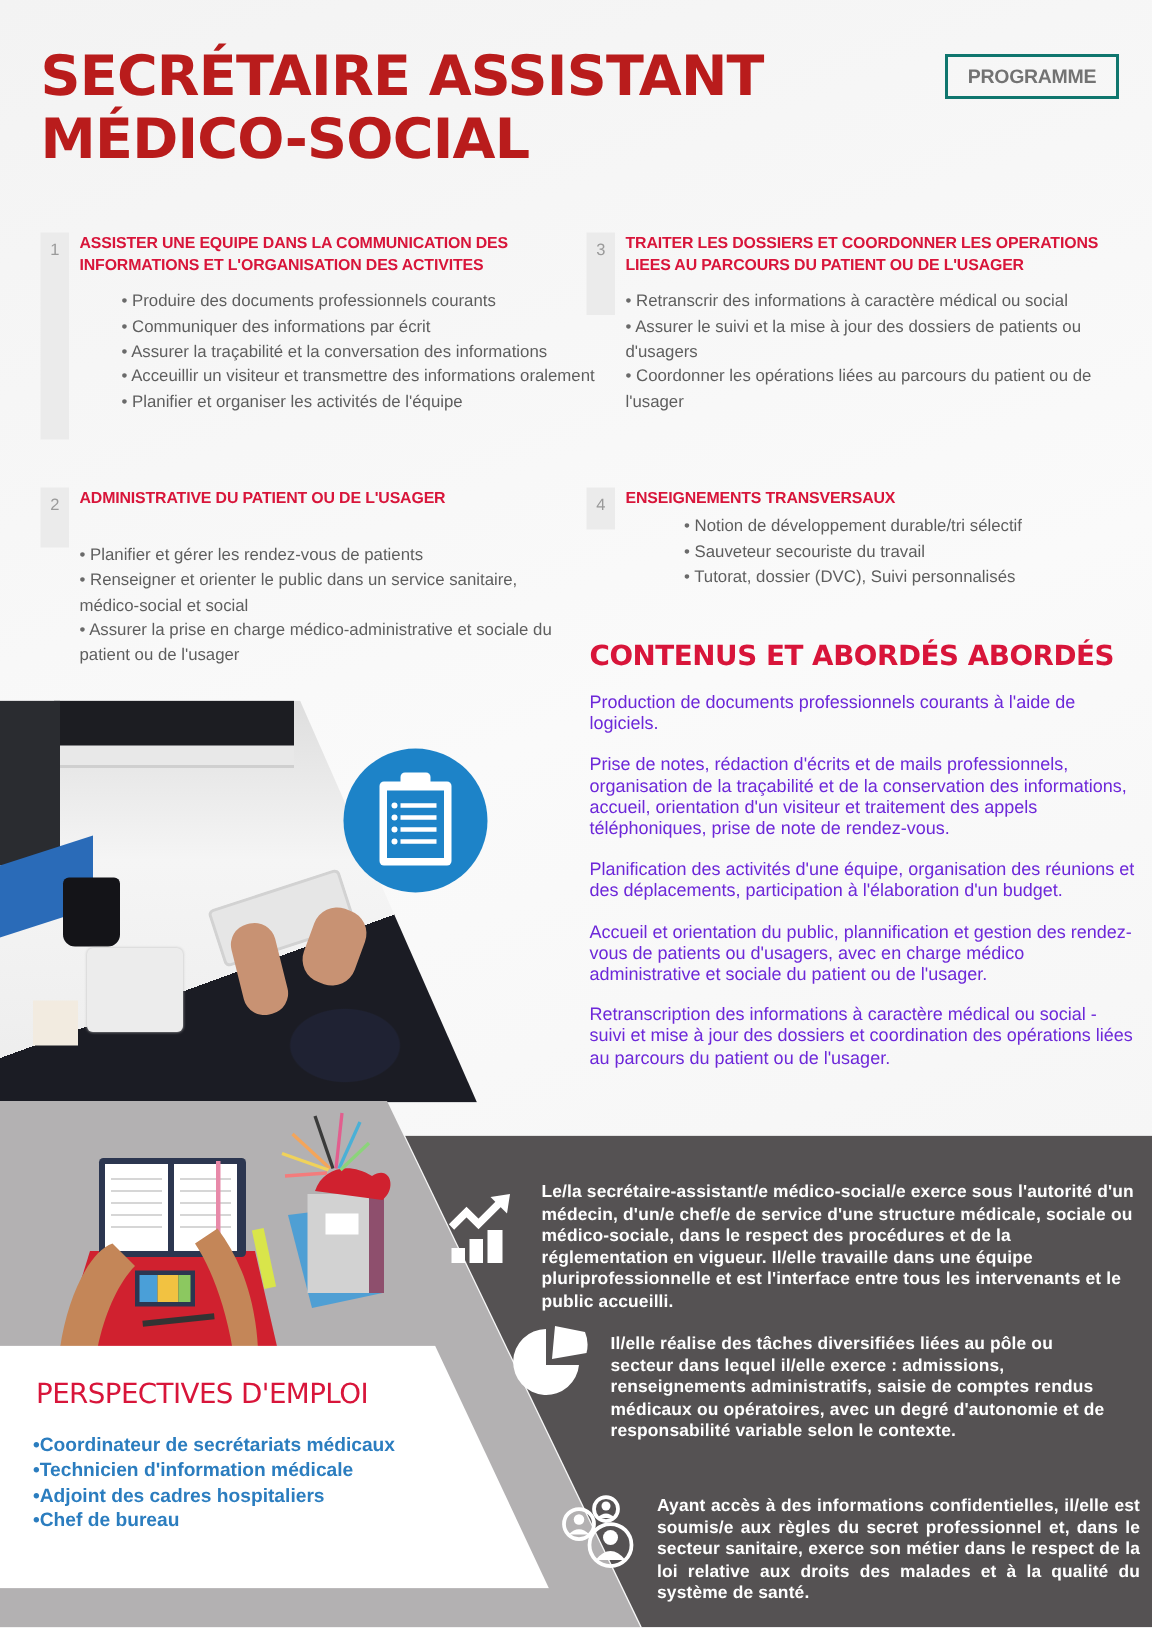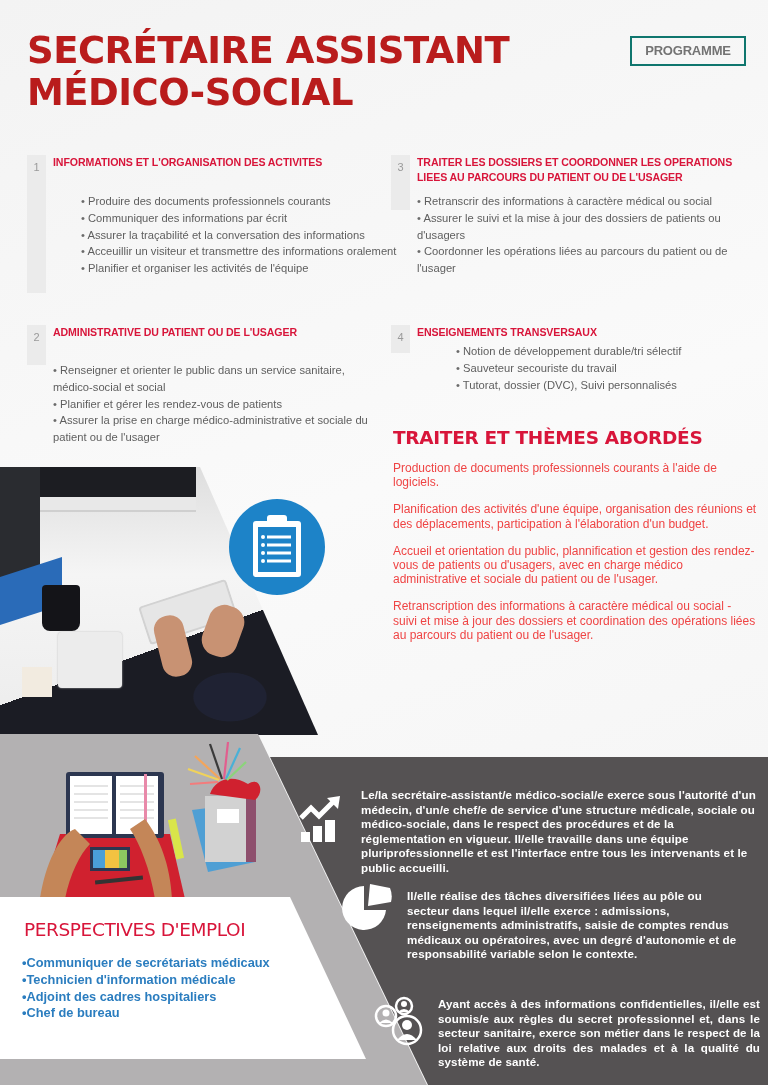--- a/index.html
+++ b/index.html
@@ -51,21 +51,21 @@
   .m3 .num { height: 55px; }
   .m4 { left: 391px; top: 325px; width: 360px; }
   .m4 .num { height: 28px; }
   .section-title {
     position: absolute; left: 393px; top: 427px;
     font-family: "DejaVu Sans", sans-serif;
     color: #d8153a; font-weight: bold; font-size: 18.5px; letter-spacing: -0.3px;
   }
   .contenus {
     position: absolute; left: 393px; top: 461px; width: 365px;
-    font-size: 12px; line-height: 14.2px; color: #ef4444;
+    font-size: 12px; line-height: 14.2px; color: #6d28d9;
   }
   .contenus p { margin-bottom: 13px; }
   .photo {
     position: absolute; left: 0; top: 467px; width: 320px; height: 268px;
     clip-path: polygon(0 0, 200px 0, 318px 268px, 0 268px);
     background:
       radial-gradient(ellipse 60px 40px at 230px 230px, #1f2233 0%, #1f2233 60%, transparent 62%),
       linear-gradient(160deg, transparent 62%, #1b1c24 62%),
       linear-gradient(180deg, #dedede 0%, #f5f5f5 40%, #ececec 100%);
   }
@@ -126,39 +126,40 @@
 
 <h1 class="title">
   <div>SECRÉTAIRE ASSISTANT</div>
   <div>MÉDICO-SOCIAL</div>
 </h1>
 <div class="badge">PROGRAMME</div>
 
 <section class="module m1">
   <div class="num">1</div>
   <div class="mtitle">
+    <div>ASSISTER UNE EQUIPE DANS LA COMMUNICATION DES</div>
     <div>INFORMATIONS ET L'ORGANISATION DES ACTIVITES</div>
   </div>
   <ul style="top:38px; width:320px;margin-left:28px;">
     <li>Produire des documents professionnels courants</li>
     <li>Communiquer des informations par écrit</li>
     <li>Assurer la traçabilité et la conversation des informations</li>
     <li>Acceuillir un visiteur et transmettre des informations oralement</li>
     <li>Planifier et organiser les activités de l'équipe</li>
   </ul>
 </section>
 
 <section class="module m2">
   <div class="num">2</div>
   <div class="mtitle">
     <div>ADMINISTRATIVE DU PATIENT OU DE L'USAGER</div>
   </div>
   <ul style="top:37px; width:320px;">
+    <li>Planifier et gérer les rendez-vous de patients</li>
     <li>Renseigner et orienter le public dans un service sanitaire, médico-social et social</li>
-    <li>Planifier et gérer les rendez-vous de patients</li>
     <li>Assurer la prise en charge médico-administrative et sociale du patient ou de l'usager</li>
   </ul>
 </section>
 
 <section class="module m3">
   <div class="num">3</div>
   <div class="mtitle">
     <div>TRAITER LES DOSSIERS ET COORDONNER LES OPERATIONS</div>
     <div>LIEES AU PARCOURS DU PATIENT OU DE L'USAGER</div>
   </div>
@@ -174,23 +175,24 @@
   <div class="mtitle">
     <div>ENSEIGNEMENTS TRANSVERSAUX</div>
   </div>
   <ul style="top:18px; width:330px;margin-left:39px;">
     <li>Notion de développement durable/tri sélectif</li>
     <li>Sauveteur secouriste du travail</li>
     <li>Tutorat, dossier (DVC), Suivi personnalisés</li>
   </ul>
 </section>
 
-<h2 class="section-title">TRAITER ET THÈMES ABORDÉS</h2>
+<h2 class="section-title">CONTENUS ET ABORDÉS ABORDÉS</h2>
 <div class="contenus">
   <p>Production de documents professionnels courants à l'aide de logiciels.</p>
+  <p>Prise de notes, rédaction d'écrits et de mails professionnels, organisation de la traçabilité et de la conservation des informations, accueil, orientation d'un visiteur et traitement des appels téléphoniques, prise de note de rendez-vous.</p>
   <p>Planification des activités d'une équipe, organisation des réunions et des déplacements, participation à l'élaboration d'un budget.</p>
   <p>Accueil et orientation du public, plannification et gestion des rendez-vous de patients ou d'usagers, avec en charge médico administrative et sociale du patient ou de l'usager.</p>
   <p>Retranscription des informations à caractère médical ou social - suivi et mise à jour des dossiers et coordination des opérations liées au parcours du patient ou de l'usager.</p>
 </div>
 
 <div class="photo">
   <div class="imac"></div>
   <div class="imac-screen"></div>
   <div class="monitor"></div>
   <div class="folder"></div>
@@ -260,21 +262,21 @@
     <line x1="226" y1="45" x2="240" y2="14" stroke="#4ab0d6"></line>
     <line x1="219" y1="46" x2="188" y2="35" stroke="#f0d25a"></line>
     <line x1="227" y1="46" x2="246" y2="28" stroke="#8bd47a"></line>
     <line x1="218" y1="48" x2="190" y2="50" stroke="#f37c7c"></line>
   </g>
 </svg>
 
 <div class="perspectives"></div>
 <h2 class="persp-title">PERSPECTIVES D'EMPLOI</h2>
 <ul class="persp-list">
-  <li>Communiquer de secrétariats médicaux</li>
+  <li>Coordinateur de secrétariats médicaux</li>
   <li>Technicien d'information médicale</li>
   <li>Adjoint des cadres hospitaliers</li>
   <li>Chef de bureau</li>
 </ul>
 
 <svg class="icon-abs" style="left:299px; top:796px;" width="42" height="46" viewBox="0 0 42 46">
   <polyline points="2,22 12,12 20,20 34,6" fill="none" stroke="#fff" stroke-width="5"></polyline>
   <polygon points="28,2 41,0 39,13" fill="#fff"></polygon>
   <rect x="2" y="36" width="9" height="10" fill="#fff"></rect>
   <rect x="14" y="30" width="9" height="16" fill="#fff"></rect>

